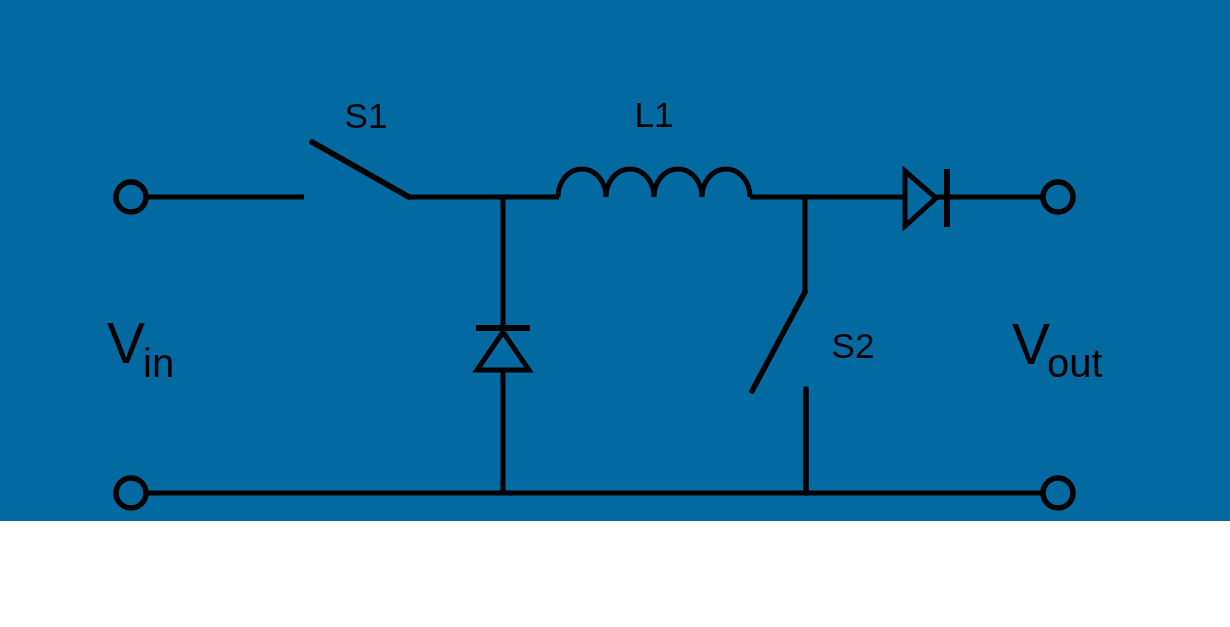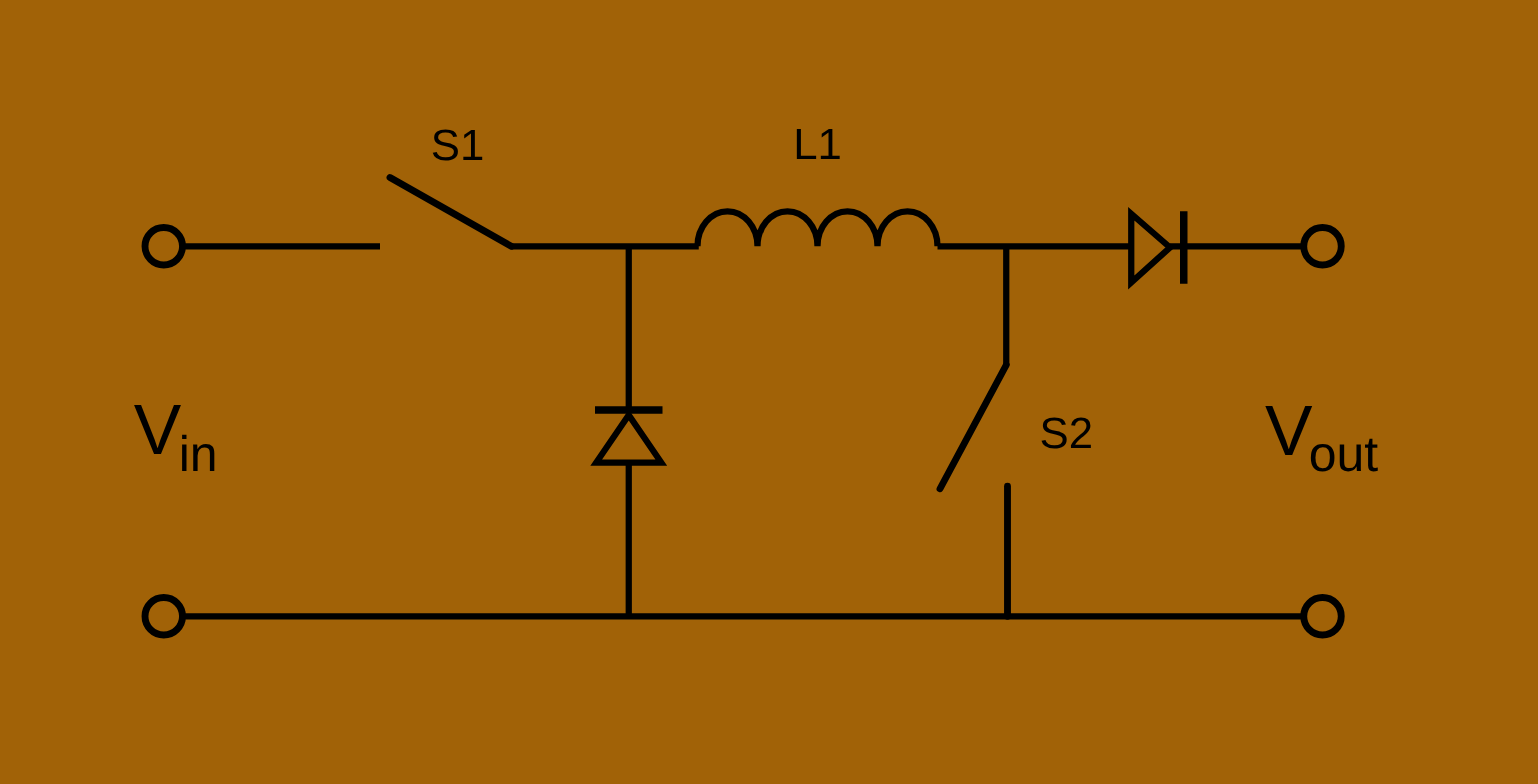--- a/index.html
+++ b/index.html
@@ -3,22 +3,22 @@
 <meta charset="utf-8">
 <style>
   html, body {
     margin: 0;
     padding: 0;
     background: #ffffff;
   }
   .stage {
     position: relative;
     width: 1230px;
-    height: 627px;
-    background: #a16207;
+    height: 521px;
+    background: #0369a1;
     overflow: hidden;
   }
   svg {
     display: block;
   }
   .stroke {
     stroke: #000000;
     fill: none;
     stroke-width: 5;
   }

